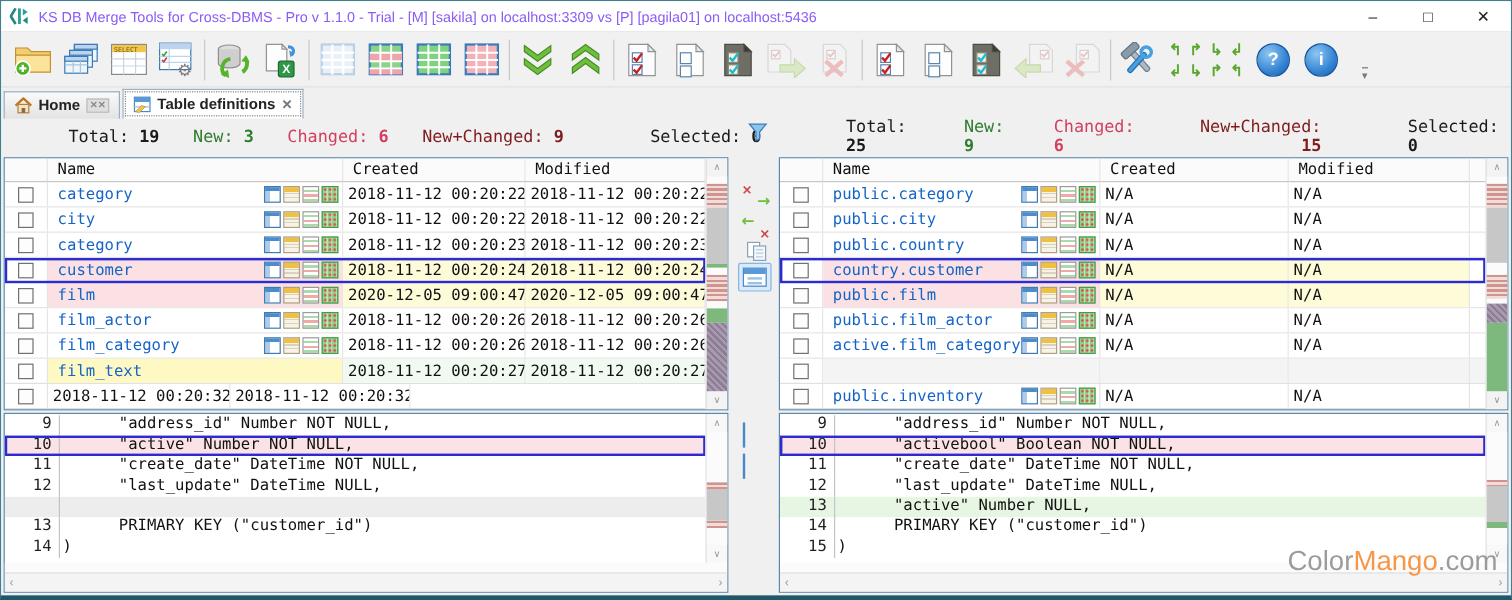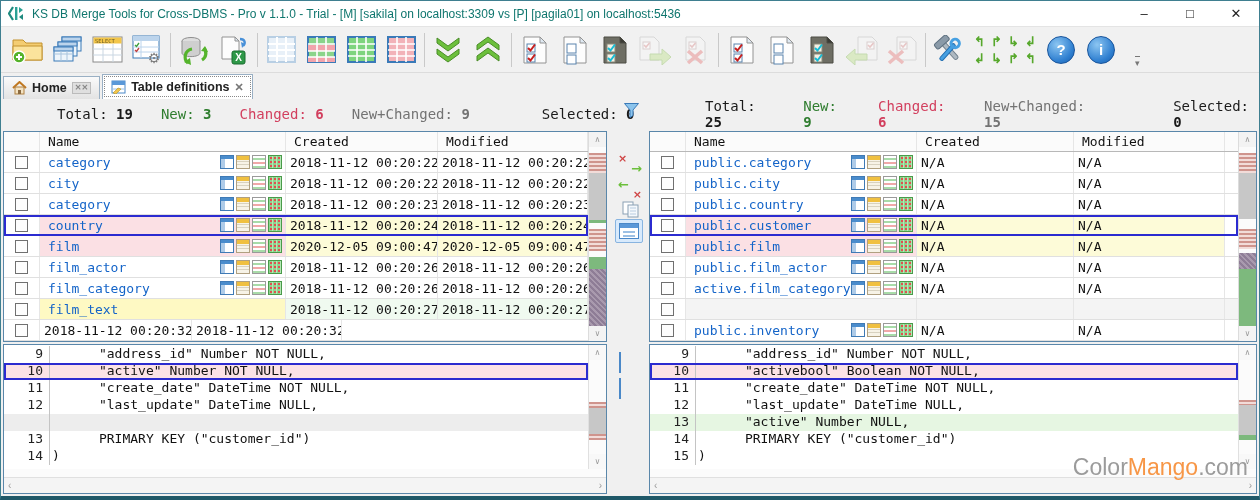--- a/index.html
+++ b/index.html
@@ -2,21 +2,21 @@
 <html><head>
 <meta charset="utf-8">
 <style>
   * { margin:0; padding:0; box-sizing:border-box; }
   html,body { width:1260px; height:500px; font-family:"Liberation Sans", sans-serif; background:#fff; overflow:hidden; }
   .window { position:relative; width:1260px; height:500px; border:1px solid #3f7f90; border-bottom:4px solid #1f5868; background:#f0f0f0; }
 
   
   .titlebar { position:absolute; top:0; left:0; right:0; height:26px; background:#fff; display:flex; align-items:center; padding-left:7px; border-bottom:1px solid #e4e4e4;}
   .appicon { width:17px; height:17px; margin-right:7px; flex:0 0 auto;}
-  .title { font-size:12px; color:#0f766e; white-space:nowrap; }
+  .title { font-size:12px; color:#8b5cf6; white-space:nowrap; }
   .wctl { margin-left:auto; display:flex; height:100%; }
   .wbtn { width:46px; height:100%; display:flex; align-items:center; justify-content:center; font-size:13px; color:#222; }
 
   
   .toolbar { position:absolute; top:26px; left:0; right:0; height:46px; background:#f1f1f1; display:flex; align-items:center; padding:0 4px 0 6px; border-bottom:1px solid #dcdcdc;}
   .tbi { width:40px; height:40px; display:flex; align-items:center; justify-content:center; border-radius:3px; position:relative; flex:0 0 auto;}
   .tbi.dis { opacity:.55; }
   .tsep { width:1px; height:34px; background:#c9c9c9; margin:0 3px; flex:0 0 auto;}
   .navblk { display:grid; grid-template-columns:repeat(4,17px); grid-auto-rows:17px; margin:0 2px; }
   .navg { color:#57a82c; font-weight:bold; font-size:13px; line-height:17px; text-align:center; }
@@ -29,21 +29,21 @@
   .tab { display:flex; align-items:center; gap:5px; height:23px; padding:0 8px; font-size:12.5px; font-weight:bold; color:#222; background:linear-gradient(#fafafa,#e3e3e3); border:1px solid #9ab0c4; border-bottom:none; margin-right:2px;}
   .tab.active { background:#fff; height:25px; outline:1px dotted #888; outline-offset:-3px;}
   .tabxx { font-size:8px; color:#888; background:#dfdfdf; border:1px solid #bbb; padding:0 2px; line-height:10px;}
   .tabx { font-size:11px; color:#777; font-weight:bold;}
 
   
   .stats { position:absolute; top:100px; height:26px; display:flex; gap:28px; font-family:"DejaVu Sans Mono", monospace; font-size:14px; align-items:center;}
   .stats.l { left:12px; } .stats.r { left:660px; }
   .stat .lb { }
   .stat .vl { font-weight:bold; }
-  .st-k { color:#1a1a1a;margin-left:44px; } .st-n { color:#2f7d2f; } .st-c { color:#d23f5e; } .st-nc { color:#737373; }
+  .st-k { color:#1a1a1a;margin-left:44px; } .st-n { color:#2f7d2f; } .st-c { color:#d23f5e; } .st-nc { color:#7f1d1d;text-align:right; }
 
   
   .grid { position:absolute; top:130px; height:211px; border:1px solid #5a87aa; background:#fff; display:flex;}
   .grid.l { left:2px; width:604px; } .grid.r { left:648px; width:608px; }
   .gtable { flex:1; overflow:hidden; font-family:"DejaVu Sans Mono", monospace; font-size:13px;}
   .ghead { display:flex; height:20px; background:#fbfbfb; border-bottom:1px solid #b8b8b8; color:#111; }
   .ghead .c { display:flex; align-items:center; padding-left:8px; }
   .gr { display:flex; height:21px; border-bottom:1px solid #e0e0e0; background:#fff;}
   .c { border-right:1px solid #e6e6e6; overflow:hidden; display:flex; align-items:center;}
   .cb-c { width:36px; justify-content:center; }
@@ -445,21 +445,21 @@
             </span>
           </span>
         <span class="c dt-c">2018-11-12 00:20:23</span>
         <span class="c dt2-c">2018-11-12 00:20:23</span>
       </div>
       <div class="gr chg sel">
         <span class="c cb-c">
             <span class="cb"></span>
           </span>
         <span class="c nm-c">
-            <span class="nm">country</span>
+            <span class="nm">customer</span>
             <span class="ics">
               <span class="ri r1"></span>
               <span class="ri r2"></span>
               <span class="ri r3"></span>
               <span class="ri r4"></span>
             </span>
           </span>
         <span class="c dt-c">2018-11-12 00:20:24</span>
         <span class="c dt2-c">2018-11-12 00:20:24</span>
       </div>
@@ -622,21 +622,21 @@
           </span>
         <span class="c dt-c">N/A</span>
         <span class="c dt2-c">N/A</span>
         <span class="c fil-c"></span>
       </div>
       <div class="gr chg sel">
         <span class="c cb-c">
             <span class="cb"></span>
           </span>
         <span class="c nm-c">
-            <span class="nm">public.customer</span>
+            <span class="nm">country.customer</span>
             <span class="ics">
               <span class="ri r1"></span>
               <span class="ri r2"></span>
               <span class="ri r3"></span>
               <span class="ri r4"></span>
             </span>
           </span>
         <span class="c dt-c">N/A</span>
         <span class="c dt2-c">N/A</span>
         <span class="c fil-c"></span>

